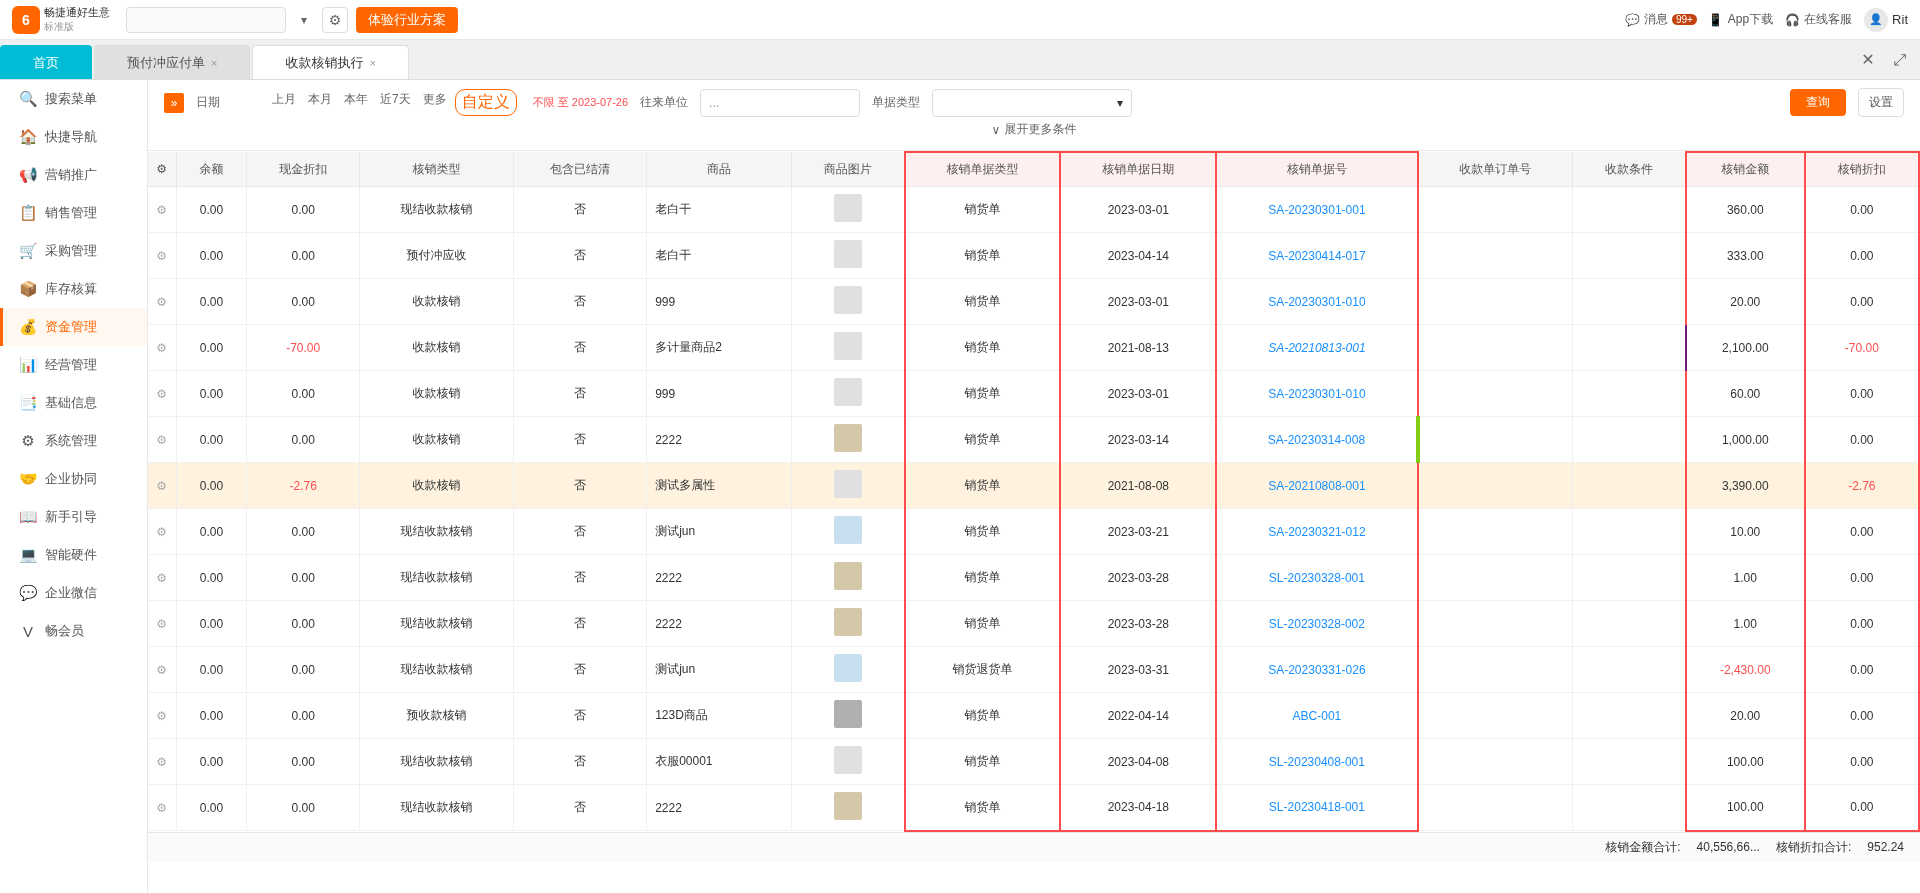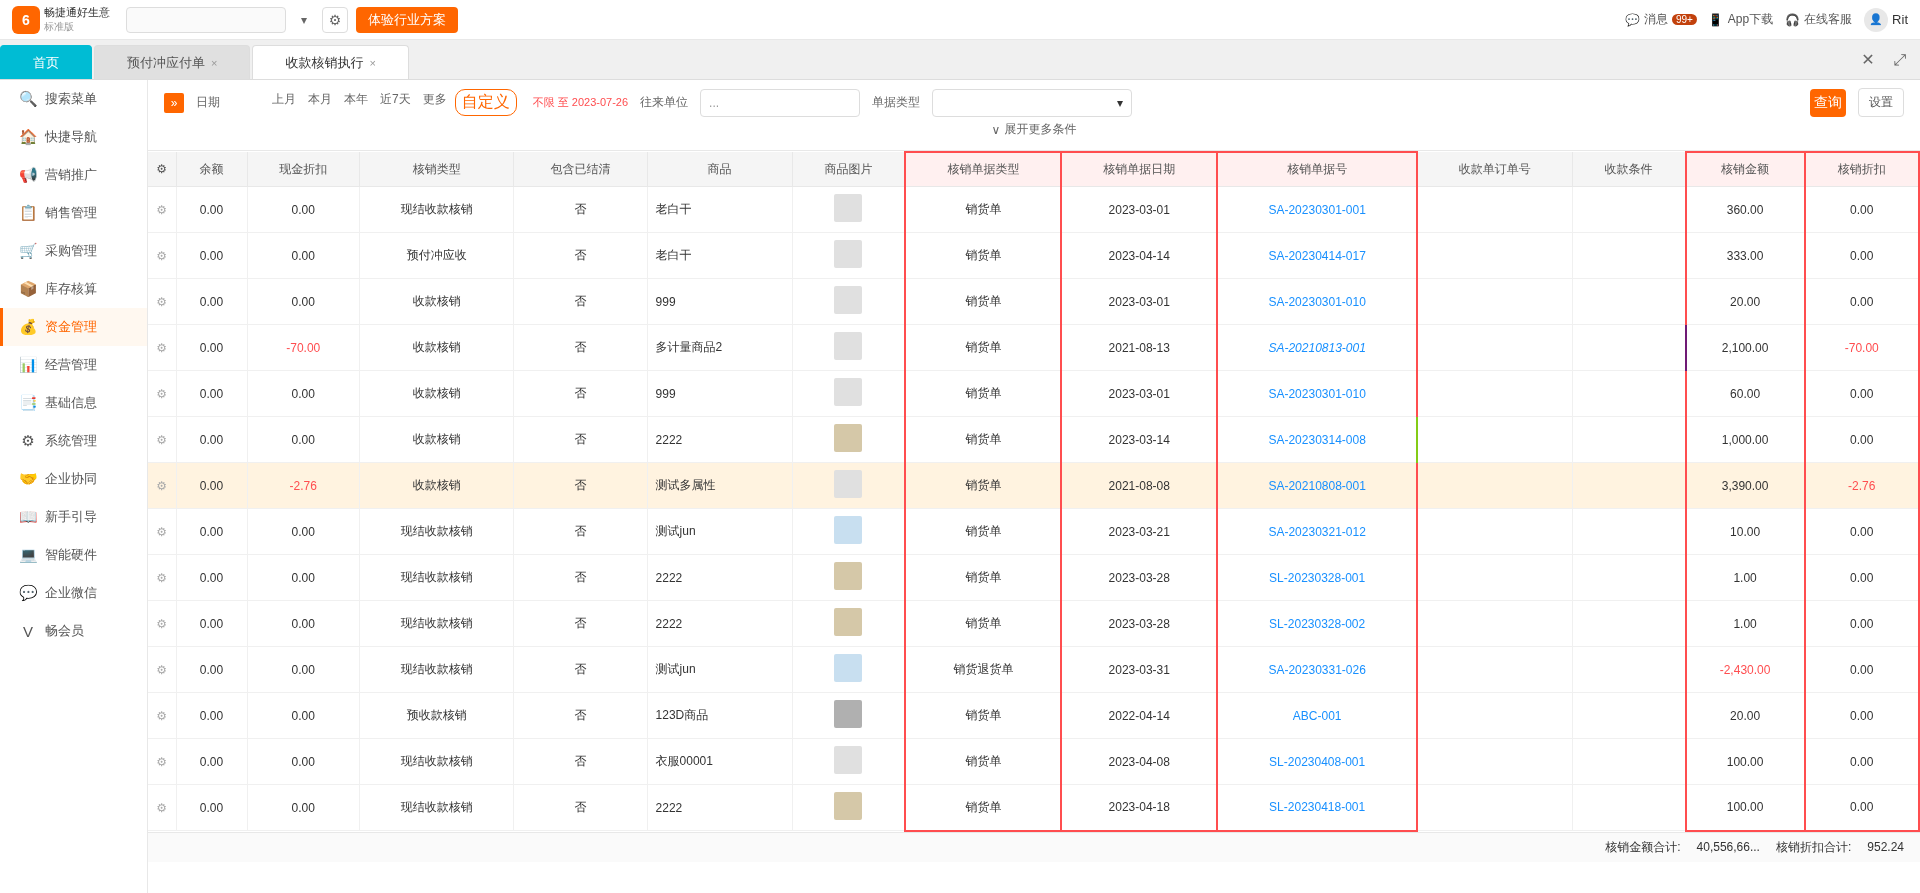--- a/index.html
+++ b/index.html
@@ -168,21 +168,21 @@
     .filter-select {
       min-width: 120px; height: 28px;
       border: 1px solid #ddd; border-radius: 4px;
       padding: 0 8px; font-size: 12px; background: #fff;
       display: flex; align-items: center; justify-content: space-between;
       cursor: pointer;
     }
     .filter-select-text { color: #999; }
     .filter-query-btn {
       background: #f60; color: #fff; border: none; border-radius: 4px;
-      padding: 5px 4px; cursor: pointer; font-size: 14px;
+      padding: 5px 16px; cursor: pointer; font-size: 12px;
     }
     .filter-setting-btn {
       background: #fff; color: #555; border: 1px solid #ddd; border-radius: 4px;
       padding: 5px 10px; cursor: pointer; font-size: 12px;
     }
     .expand-more-row {
       display: flex; align-items: center; justify-content: center;
       padding: 4px; cursor: pointer;
     }
     .expand-more-btn { color: #666; font-size: 12px; display: flex; align-items: center; gap: 4px; }
@@ -523,21 +523,21 @@
             <tr>
       <td style="color:#aaa;">⚙</td>
       <td>0.00</td>
       <td class="">0.00</td>
       <td>收款核销</td>
       <td>否</td>
       <td style="text-align:left;">2222</td>
       <td><div class="thumb-img has-img2"></div></td>
       <td style="border-left:2px solid #ff4d4f;border-right:2px solid #ff4d4f;">销货单</td>
       <td style="border-right:2px solid #ff4d4f;">2023-03-14</td>
-      <td style="border-right:2px solid #84cc16;text-align:center;"><a class="td-link">SA-20230314-008</a></td>
+      <td style="border-right:4px solid #84cc16;text-align:center;"><a class="td-link">SA-20230314-008</a></td>
       <td></td>
       <td></td>
       <td style="border-left:2px solid #ff4d4f;border-right:2px solid #ff4d4f;">1,000.00</td>
       <td style="border-right:2px solid #ff4d4f;">0.00</td>
     </tr>
             <tr class="highlighted">
       <td style="color:#aaa;">⚙</td>
       <td>0.00</td>
       <td class="td-negative">-2.76</td>
       <td>收款核销</td>

